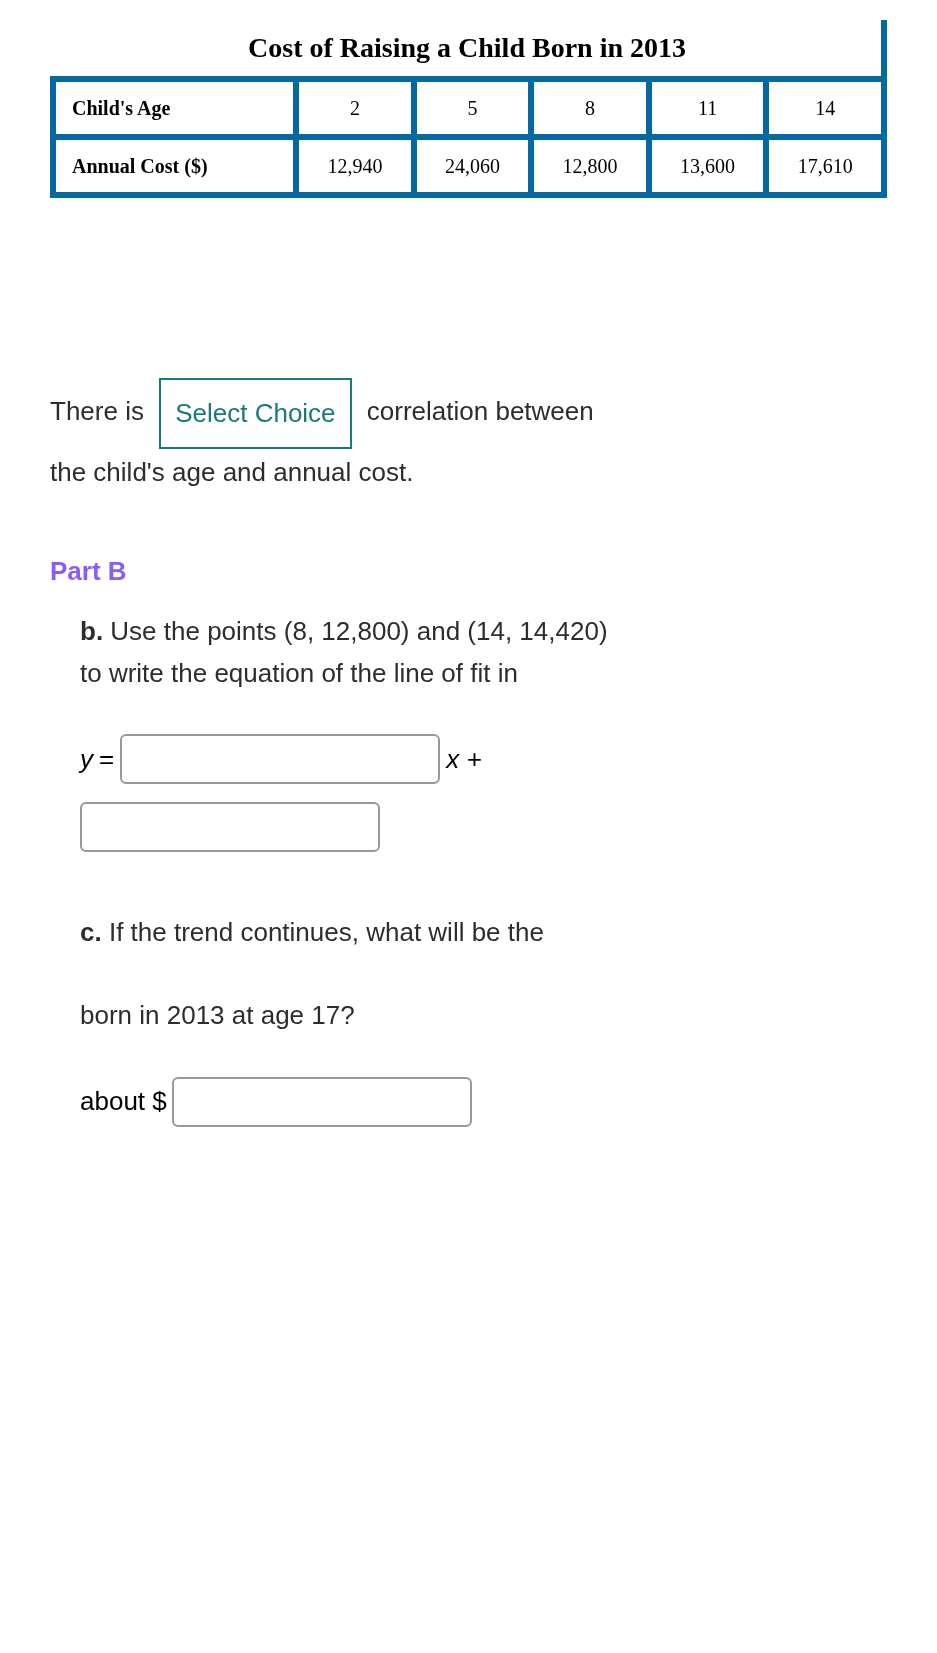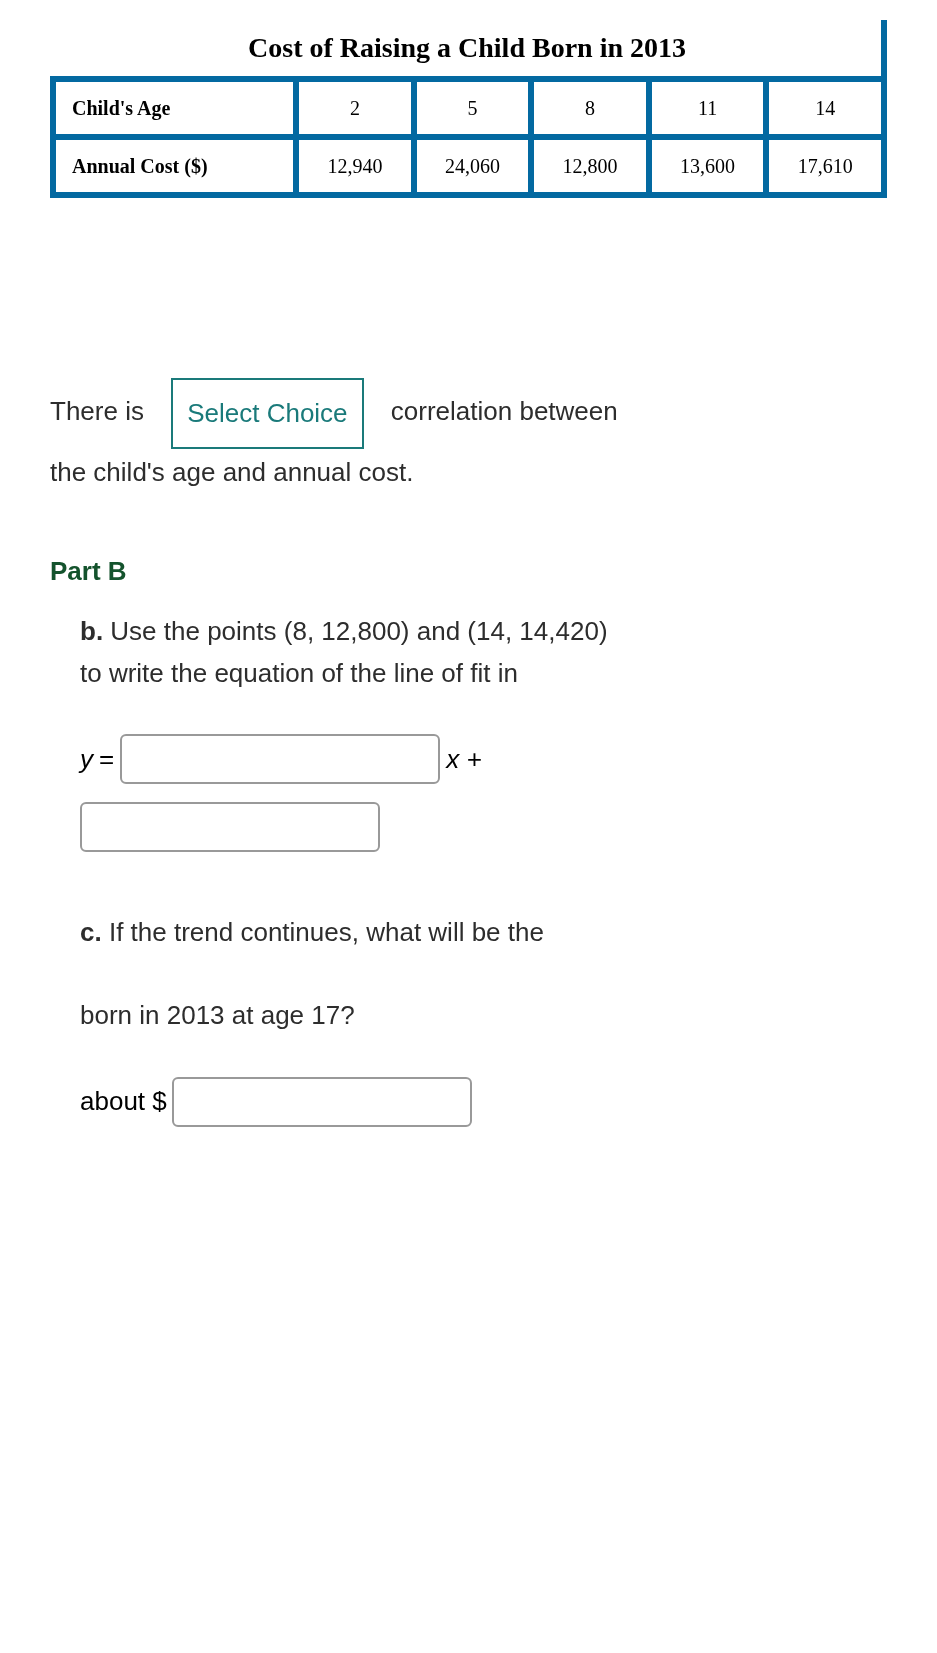--- a/index.html
+++ b/index.html
@@ -50,24 +50,24 @@
       line-height: 1.8;
     }
     .select-choice {
       display: inline-block;
       border: 2px solid #1a7a7a;
       color: #1a7a7a;
       padding: 18px 14px;
       font-size: 26px;
       line-height: 1.2;
       vertical-align: middle;
-      margin: 0 20px;
+      margin: 0 8px;
     }
     .part-heading {
-      color: #14532d;
+      color: #8b5cf6;
       font-weight: bold;
       font-size: 26px;
       margin-top: 60px;
       margin-bottom: 24px;
     }
     .sub-section {
       margin-left: 30px;
       font-size: 26px;
       line-height: 1.6;
       color: #2d2d2d;

